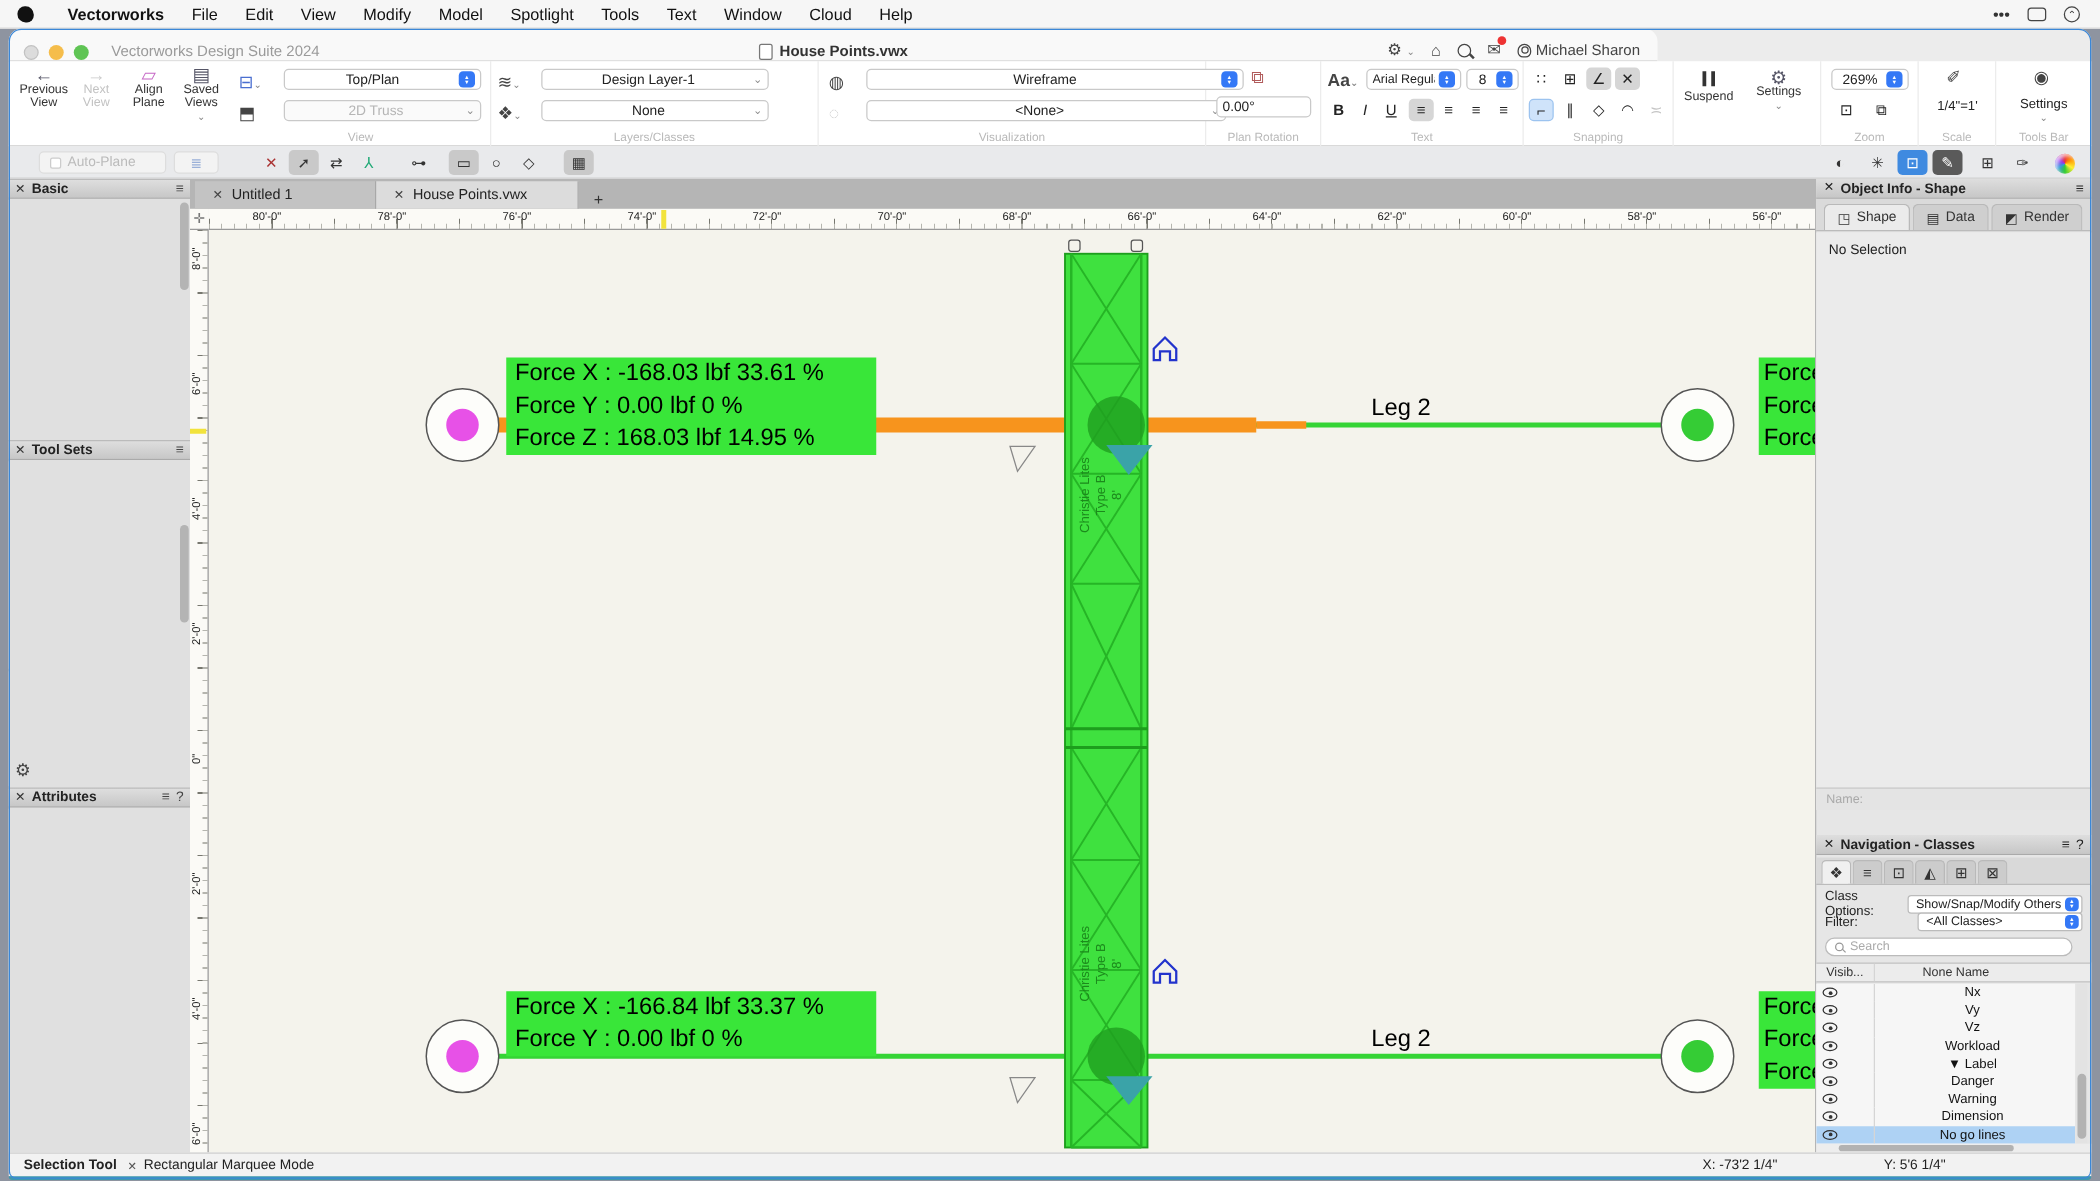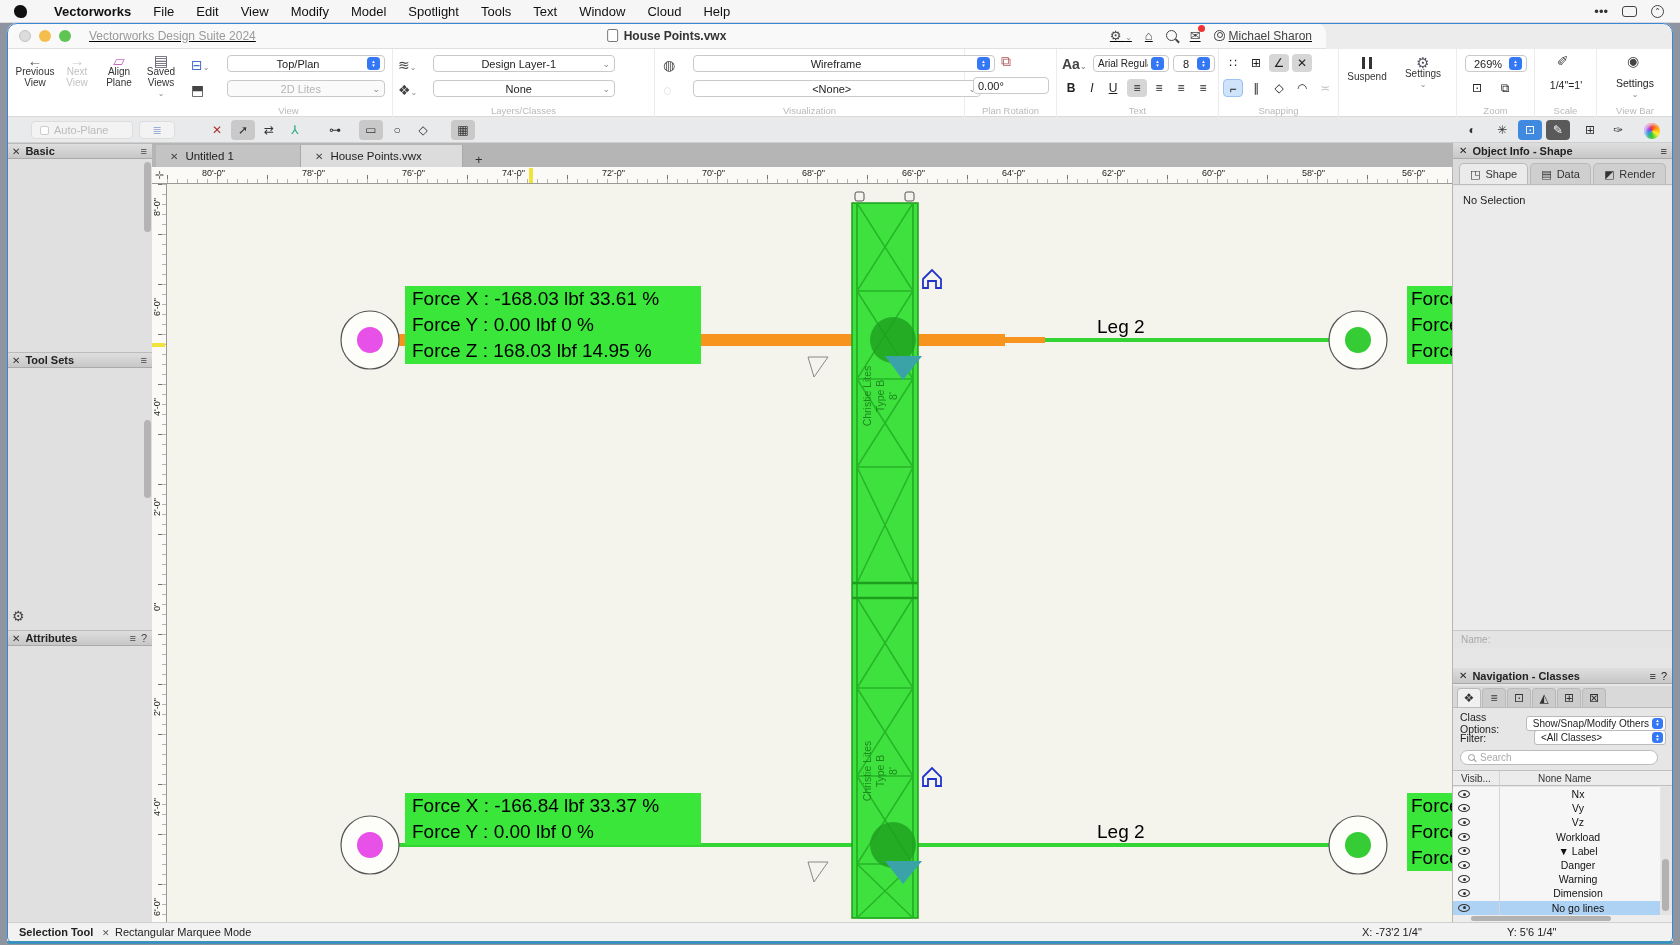--- a/index.html
+++ b/index.html
@@ -12,21 +12,21 @@
   #apple-logo { width:13px; height:13px; background:#111; border-radius:45% 50% 42% 50%; margin:0 16px 0 14px; }
   #menubar-items span { padding:0 11px; }
   #menubar-items .first { font-weight:bold; }
   #menubar-right { margin-left:auto; display:flex; align-items:center; gap:14px; padding-right:16px; color:#333; }
   .mb-rect { width:15px; height:11px; border:1.5px solid #444; border-radius:3px; }
   .mb-circ { width:13px; height:13px; border:1.5px solid #444; border-radius:50%; font-size:8px; text-align:center; line-height:11px; }
   
   #window-bg { left:7px; top:23px; width:1666px; height:920px; background:#ececec; border-radius:10px 10px 6px 6px; z-index:1; }
   #window-ring { left:7px; top:23px; width:1666px; height:920px; border:1.5px solid #3a87d8; border-radius:10px 10px 6px 6px; z-index:900; pointer-events:none; }
   #titlebar { left:7px; top:23px; width:1319px; height:26px; background:#f9f9f9; border-radius:10px 10px 0 0;
-    border-bottom:1px solid #e0e0e0; display:flex; align-items:center; z-index:40; font-size:12px;text-decoration:underline; }
+    border-bottom:1px solid #e0e0e0; display:flex; align-items:flex-end; z-index:40; font-size:12px; }
   .tl { width:12px; height:12px; border-radius:50%; margin-right:8px; }
   #app-title { color:#9a9a9a; margin-left:10px; }
   #doc-title { position:absolute; left:50%; transform:translateX(-50%); font-weight:bold; color:#333; display:flex; align-items:center; gap:6px; }
   .doc-ic { width:11px; height:13px; border:1.5px solid #777; border-radius:2px; background:#fff; }
   #titlebar-right { margin-left:auto; display:flex; align-items:center; gap:13px; padding-right:14px; color:#444; font-size:13px; }
   .mag { width:11px; height:11px; border:1.5px solid #444; border-radius:50%; position:relative; }
   .mag:after { content:""; position:absolute; width:5px; height:1.5px; background:#444; transform:rotate(45deg); right:-4px; bottom:-1px; }
   .mail { position:relative; }
   .mail .dot { position:absolute; right:-4px; top:-3px; width:7px; height:7px; background:#e33; border-radius:50%; }
   .avatar { width:11px; height:11px; border:1.5px solid #444; border-radius:50% 50% 40% 40%; position:relative; }
@@ -217,21 +217,21 @@
     <span class="tbicon" style="left:6px;top:8px;color:#4a6fd0">⊟<span style="font-size:8px;color:#888">⌄</span></span>
     <span class="tbicon" style="left:6px;top:33px">⬒</span>
     <div class="dd" style="left:42px;top:6px;width:158px">
         <span class="val">Top/Plan</span>
         <span class="stepper">
           <span>▲</span>
           <span>▼</span>
         </span>
       </div>
     <div class="dd dis" style="left:42px;top:31px;width:158px">
-        <span class="val">2D Lites</span>
+        <span class="val">2D Truss</span>
         <span class="chev">⌄</span>
       </div>
     <div class="tb-caption">View</div>
   </div>
 
   <div class="tb-group" style="left:386px;width:262px">
     <span class="tbicon" style="left:5px;top:8px">≋<span style="font-size:8px;color:#888">⌄</span></span>
     <span class="tbicon" style="left:5px;top:33px">❖<span style="font-size:8px;color:#888">⌄</span></span>
     <div class="dd" style="left:40px;top:6px;width:182px">
         <span class="val">Design Layer-1</span>
@@ -329,21 +329,21 @@
   <div class="tb-group" style="left:1528px;width:62px">
     <span class="tbicon" style="left:22px;top:4px">✐</span>
     <div style="position:absolute;left:0;top:30px;width:62px;text-align:center;font-size:10.5px;color:#222">1/4"=1'</div>
     <div class="tb-caption">Scale</div>
   </div>
 
   <div class="tb-group" style="left:1590px;width:76px;border-right:none">
     <span class="tbicon" style="left:30px;top:4px">◉</span>
     <div style="position:absolute;left:0;top:28px;width:76px;text-align:center;font-size:10.5px;color:#222">Settings</div>
     <div style="position:absolute;left:0;top:41px;width:76px;text-align:center;font-size:8px;color:#888">⌄</div>
-    <div class="tb-caption">View Bar</div>
+    <div class="tb-caption">Tools Bar</div>
   </div>
 </div>
 
 <div id="modebar" class="abs">
   <div class="pill" style="left:24px;width:102px">
       <span class="cb"></span>
       <span>Auto-Plane</span>
     </div>
   <div class="pill" style="left:132px;width:36px;justify-content:center;color:#9ab0d8">≣</div>
   <span class="mbtn" style="left:198px;color:#a33">✕</span>

